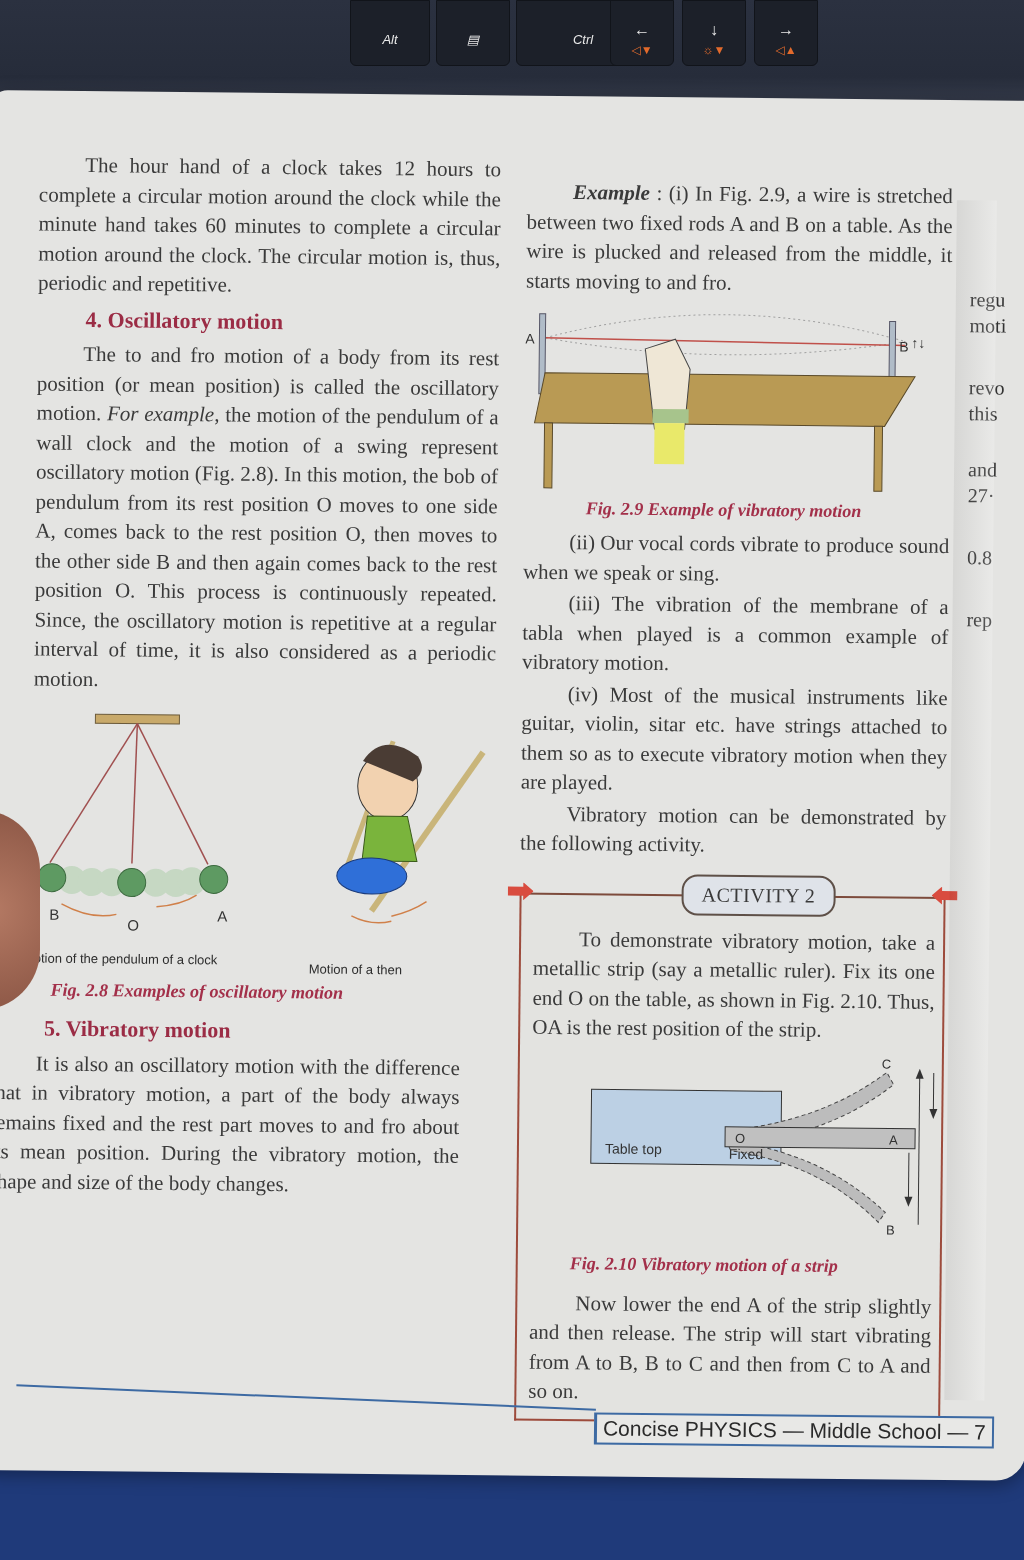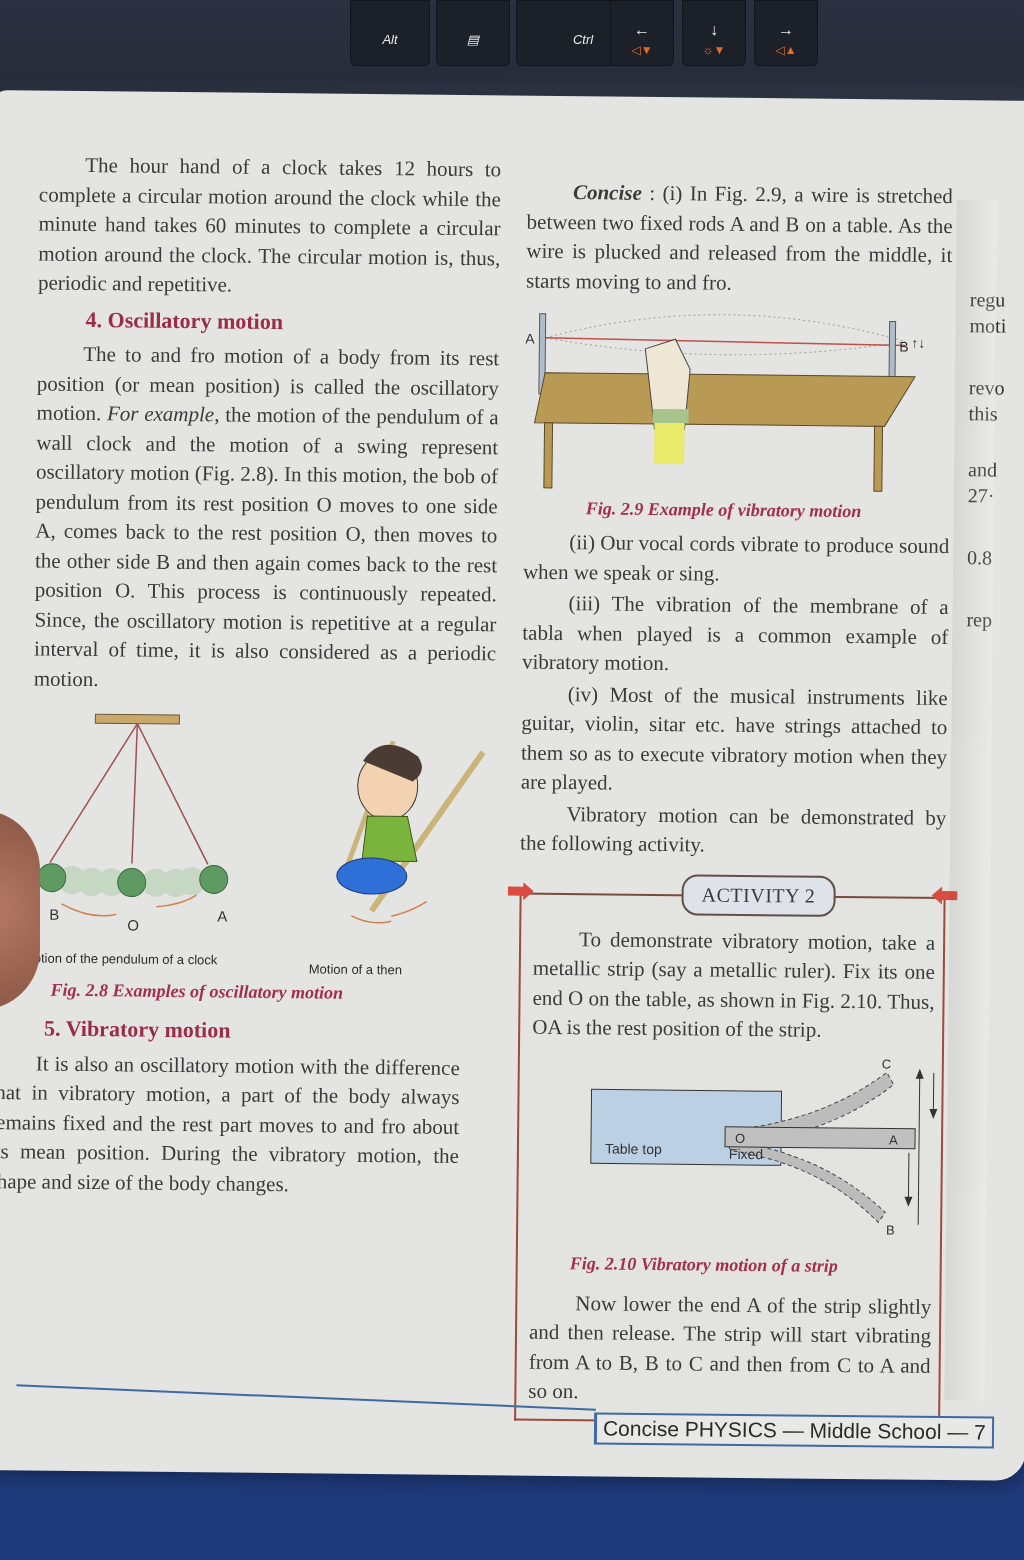--- a/index.html
+++ b/index.html
@@ -150,21 +150,21 @@
       <div class="fig-label" style="position:absolute;left:-8px;top:236px;">Motion of the pendulum of a clock</div>
       <div class="fig-label" style="position:absolute;left:278px;top:244px;">Motion of a then</div>
       <div class="fig-caption" style="position:absolute;left:20px;top:268px;width:420px;text-align:left;">Fig. 2.8 Examples of oscillatory motion</div>
     </div>
 
     <div class="heading" style="margin-left:14px;">5. Vibratory motion</div>
     <p class="indent" style="margin-left:-40px;width:470px;">It is also an oscillatory motion with the difference that in vibratory motion, a part of the body always remains fixed and the rest part moves to and fro about its mean position. During the vibratory motion, the shape and size of the body changes.</p>
   </div>
 
   <div class="col right">
-    <p class="indent"><em style="font-weight:bold;">Concise</em><span> : (i) In Fig. 2.9, a wire is stretched between two fixed rods A and B on a table. As the wire is plucked and released from the middle, it starts moving to and fro.</span></p>
+    <p class="indent"><em style="font-weight:bold;">Example</em><span> : (i) In Fig. 2.9, a wire is stretched between two fixed rods A and B on a table. As the wire is plucked and released from the middle, it starts moving to and fro.</span></p>
 
     <div class="figure" style="height:230px;">
       <svg width="400" height="200" viewBox="0 0 400 200">
         <path d="M20 40 Q200 -10 380 40" stroke="#a0a0a0" stroke-dasharray="2 3" fill="none"></path>
         <path d="M20 40 Q200 70 380 40" stroke="#a0a0a0" stroke-dasharray="2 3" fill="none"></path>
         <line x1="20" y1="40" x2="380" y2="44" stroke="#c0504a" stroke-width="1.5"></line>
         <rect x="14" y="16" width="6" height="80" fill="#b0bcc8" stroke="#556"></rect>
         <rect x="364" y="20" width="6" height="80" fill="#b0bcc8" stroke="#556"></rect>
         <polygon points="20,75 390,75 360,125 10,125" fill="#b99a54" stroke="#5a4a2a"></polygon>
         <rect x="20" y="125" width="8" height="65" fill="#b99a54" stroke="#5a4a2a"></rect>

